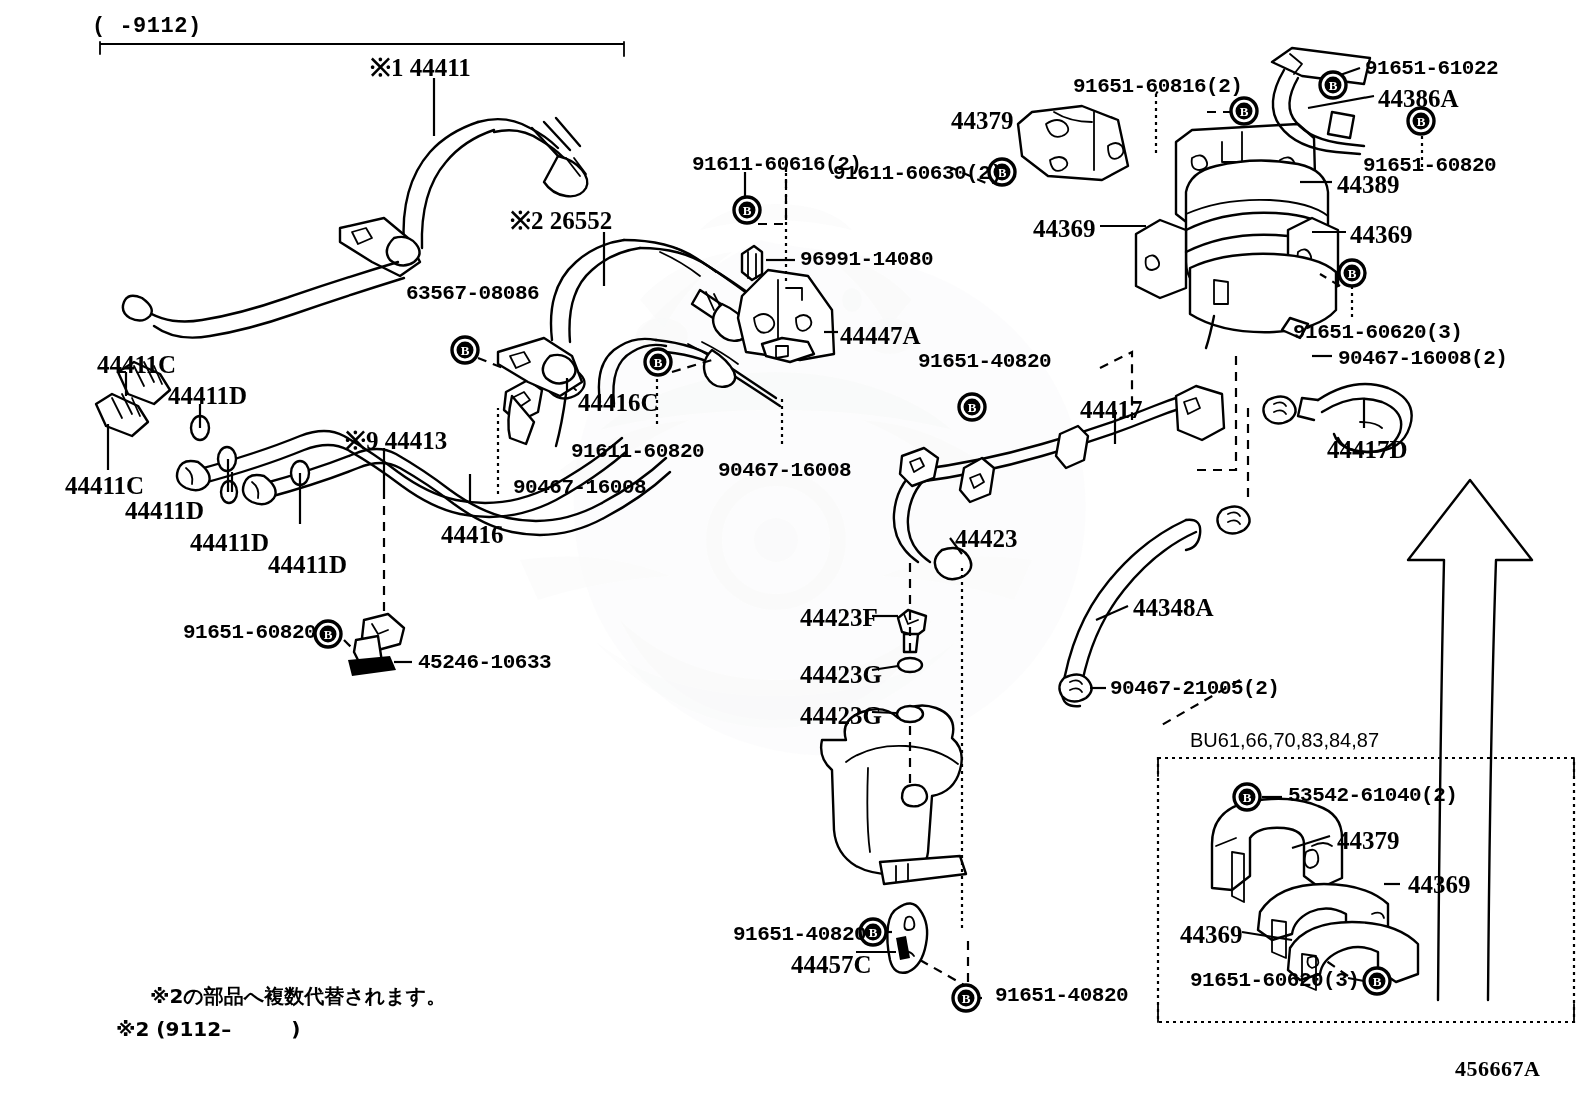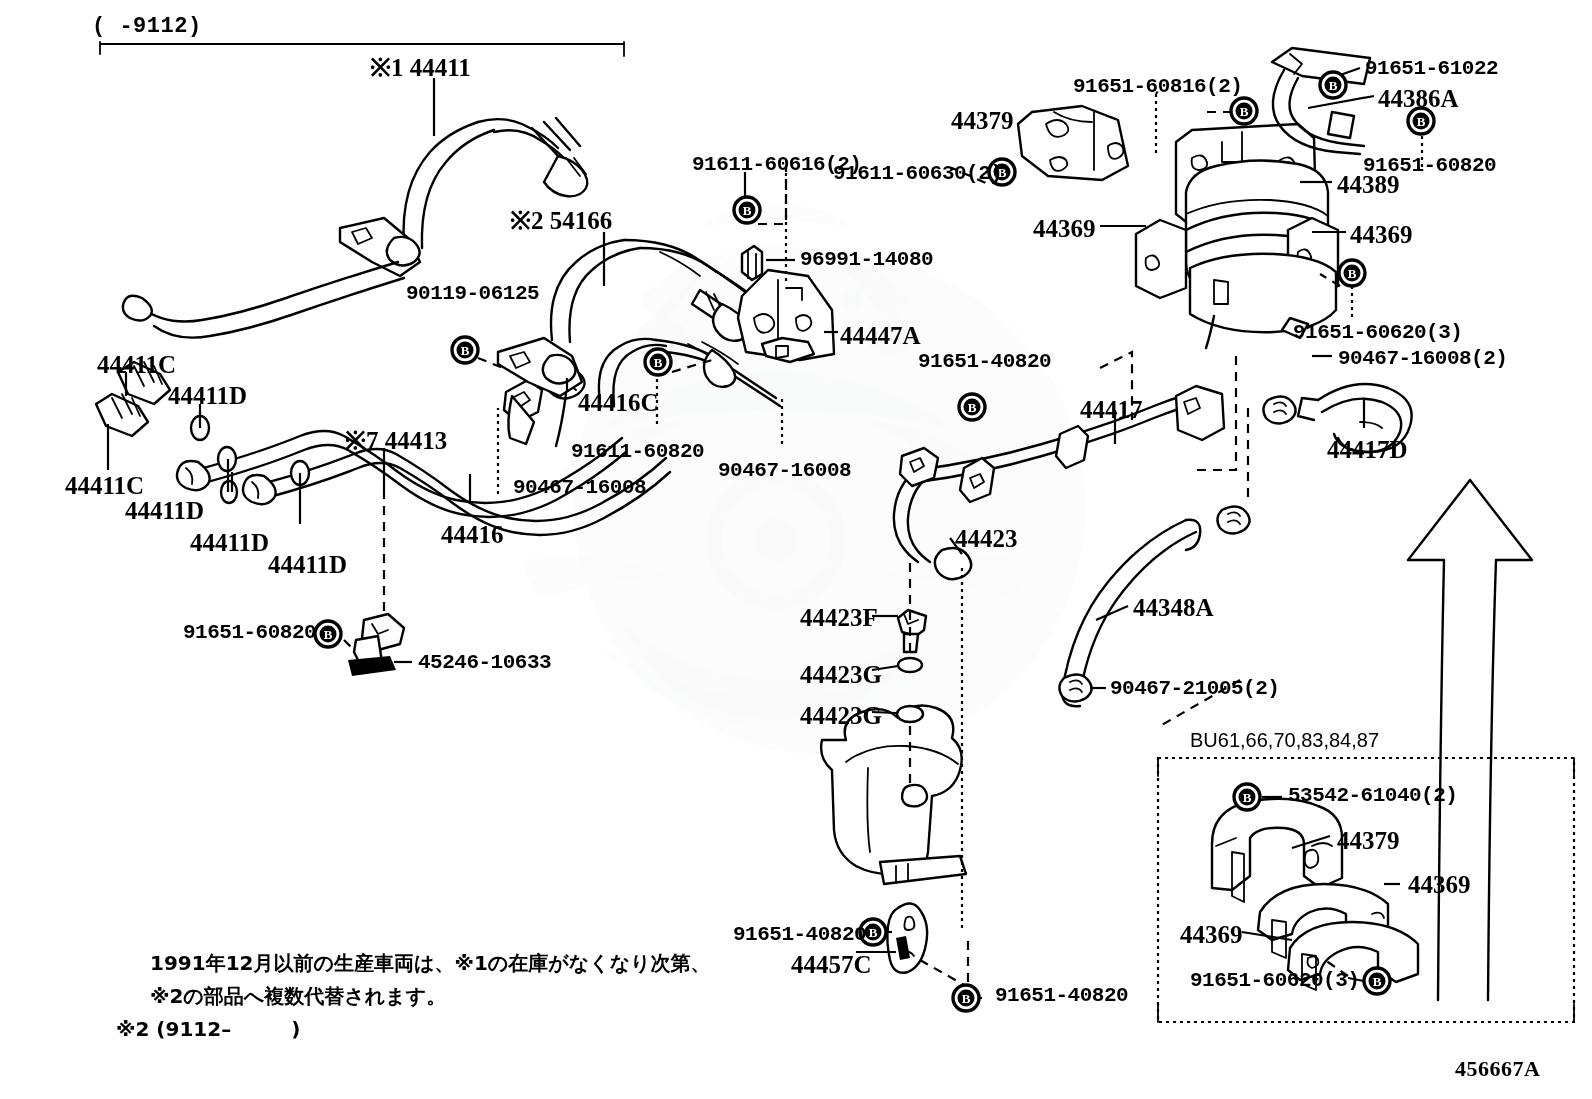--- a/index.html
+++ b/index.html
@@ -387,29 +387,29 @@
         <use xlink:href="#boltmark" x="873" y="932"></use>
         <use xlink:href="#boltmark" x="966" y="998"></use>
         <use xlink:href="#boltmark" x="1247" y="797"></use>
         <use xlink:href="#boltmark" x="1377" y="981"></use>
       </g>
 
   </svg>
 
   <div id="labels">
       <div class="lbl part" style="left: 370px; top: 55px;">※1 44411</div>
-      <div class="lbl part" style="left: 510px; top: 208px;">※2 54166</div>
-      <div class="lbl pn" style="left: 406px; top: 283px;">90119-06125</div>
+      <div class="lbl part" style="left: 510px; top: 208px;">※2 26552</div>
+      <div class="lbl pn" style="left: 406px; top: 283px;">63567-08086</div>
       <div class="lbl part" style="left: 97px; top: 352px;">44411C</div>
       <div class="lbl part" style="left: 168px; top: 383px;">44411D</div>
       <div class="lbl part" style="left: 65px; top: 473px;">44411C</div>
       <div class="lbl part" style="left: 125px; top: 498px;">44411D</div>
       <div class="lbl part" style="left: 190px; top: 530px;">44411D</div>
       <div class="lbl part" style="left: 268px; top: 552px;">44411D</div>
-      <div class="lbl part" style="left: 345px; top: 428px;">※7 44413</div>
+      <div class="lbl part" style="left: 345px; top: 428px;">※9 44413</div>
       <div class="lbl part" style="left: 441px; top: 522px;">44416</div>
       <div class="lbl part" style="left: 578px; top: 390px;">44416C</div>
       <div class="lbl pn" style="left: 513px; top: 477px;">90467-16008</div>
       <div class="lbl pn" style="left: 571px; top: 441px;">91611-60820</div>
       <div class="lbl pn" style="left: 718px; top: 460px;">90467-16008</div>
       <div class="lbl pn" style="left: 692px; top: 154px;">91611-60616(2)</div>
       <div class="lbl pn" style="left: 833px; top: 163px;">91611-60630(2)</div>
       <div class="lbl pn" style="left: 800px; top: 249px;">96991-14080</div>
       <div class="lbl part" style="left: 840px; top: 323px;">44447A</div>
       <div class="lbl pn" style="left: 918px; top: 351px;">91651-40820</div>
@@ -440,19 +440,18 @@
       <div class="lbl part" style="left: 1337px; top: 828px;">44379</div>
       <div class="lbl part" style="left: 1408px; top: 872px;">44369</div>
       <div class="lbl part" style="left: 1180px; top: 922px;">44369</div>
       <div class="lbl pn" style="left: 1190px; top: 970px;">91651-60620(3)</div>
     </div>
 
   <div class="lbl range" style="left:92px;top:16px;">(     -9112)</div>
 
   <div class="lbl small" style="left:1190px;top:730px;font-size:20px;font-family:'Liberation Sans',sans-serif;font-weight:normal;">BU61,66,70,83,84,87</div>
 
-  <div class="lbl note" style="left:150px;top:953px;">1991年12月以前の生産車両は、※1の在庫がなくなり次第、</div>
   <div class="lbl note" style="left:150px;top:986px;">※2の部品へ複数代替されます。</div>
   <div class="lbl note" style="left:116px;top:1019px;">※2 (9112–　　　)</div>
 
   <div class="lbl code" style="left:1455px;top:1058px;">456667A</div>
 
 </div>
 
 </body></html>

